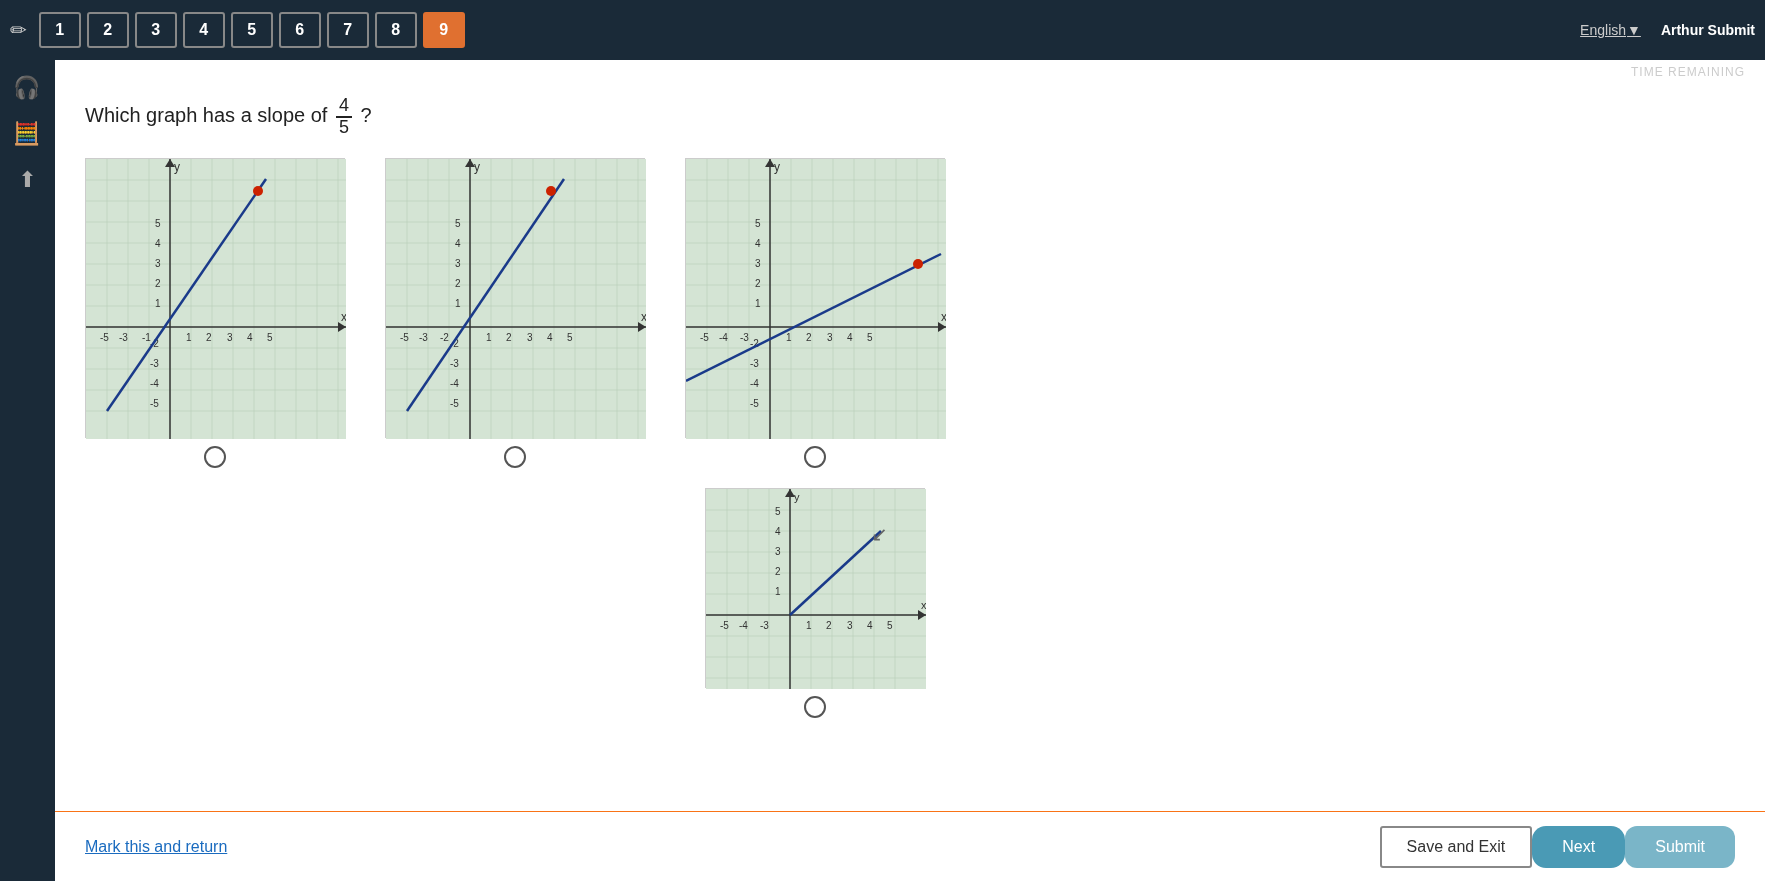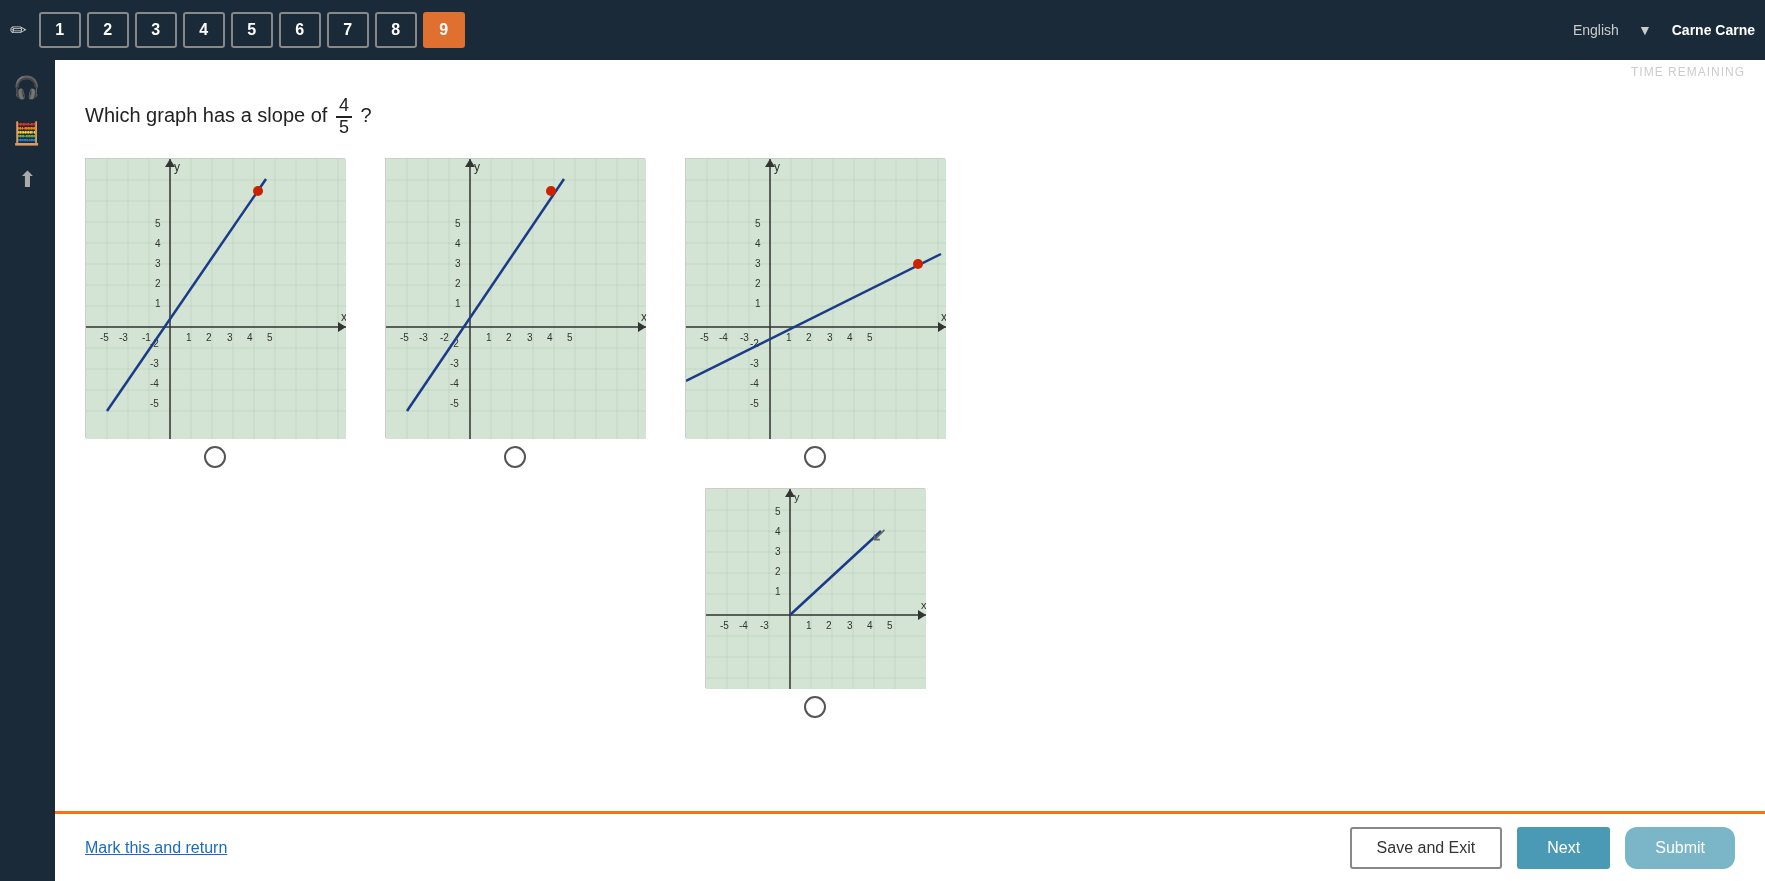--- a/index.html
+++ b/index.html
@@ -61,23 +61,24 @@
       margin-left: auto;
       display: flex;
       align-items: center;
       gap: 20px;
       color: white;
     }
 
     .language-selector {
       display: flex;
       align-items: flex-start;
-      gap: 19px;
+      gap: 1px;
       font-size: 14px;
       color: #ccc;
+      text-decoration: underline;
     }
 
     .user-name {
       font-size: 14px;
       color: white;
       font-weight: bold;
     }
 
     
     .left-sidebar {
@@ -197,58 +198,57 @@
     }
 
     
     .bottom-bar {
       position: absolute;
       bottom: 0;
       left: 55px;
       right: 0;
       height: 70px;
       background: white;
-      border-top: 3px solid #f97316;
+      border-top: 1px solid #f97316;
       display: flex;
       align-items: center;
       padding: 16px 30px;
       z-index: 10;
     }
 
     .mark-return-link {
       color: #1a6bbf;
       text-decoration: underline;
       font-size: 16px;
       cursor: pointer;
     }
 
     .bottom-buttons {
       margin-left: auto;
       display: flex;
-      gap: 15px;
     }
 
     .btn-save-exit {
       background: white;
       border: 2px solid #888;
       color: #333;
       padding: 10px 25px;
       font-size: 16px;
       cursor: pointer;
       border-radius: 3px;
     }
 
     .btn-next {
       background: #4a9ab5;
       border: none;
       color: white;
       padding: 10px 30px;
       font-size: 16px;
       cursor: pointer;
-      border-radius: 3px;
+      border-radius: 14px;
     }
 
     .btn-submit {
       background: #7ab5c8;
       border: none;
       color: white;
       padding: 10px 30px;
       font-size: 16px;
       cursor: pointer;
       border-radius: 12px;
@@ -292,21 +292,21 @@
     <div class="q-tab">6</div>
     <div class="q-tab">7</div>
     <div class="q-tab">8</div>
     <div class="q-tab active">9</div>
   </div>
   <div class="top-right">
     <div class="language-selector">
       <span>English</span>
       <span>▼</span>
     </div>
-    <div class="user-name">Carne Carne</div>
+    <div class="user-name">Arthur Submit</div>
   </div>
 </div>
 
 <div class="left-sidebar">
   <span class="sidebar-icon">🎧</span>
   <span class="sidebar-icon">🧮</span>
   <span class="sidebar-icon">⬆</span>
 </div>
 
 <div class="timer-section">

